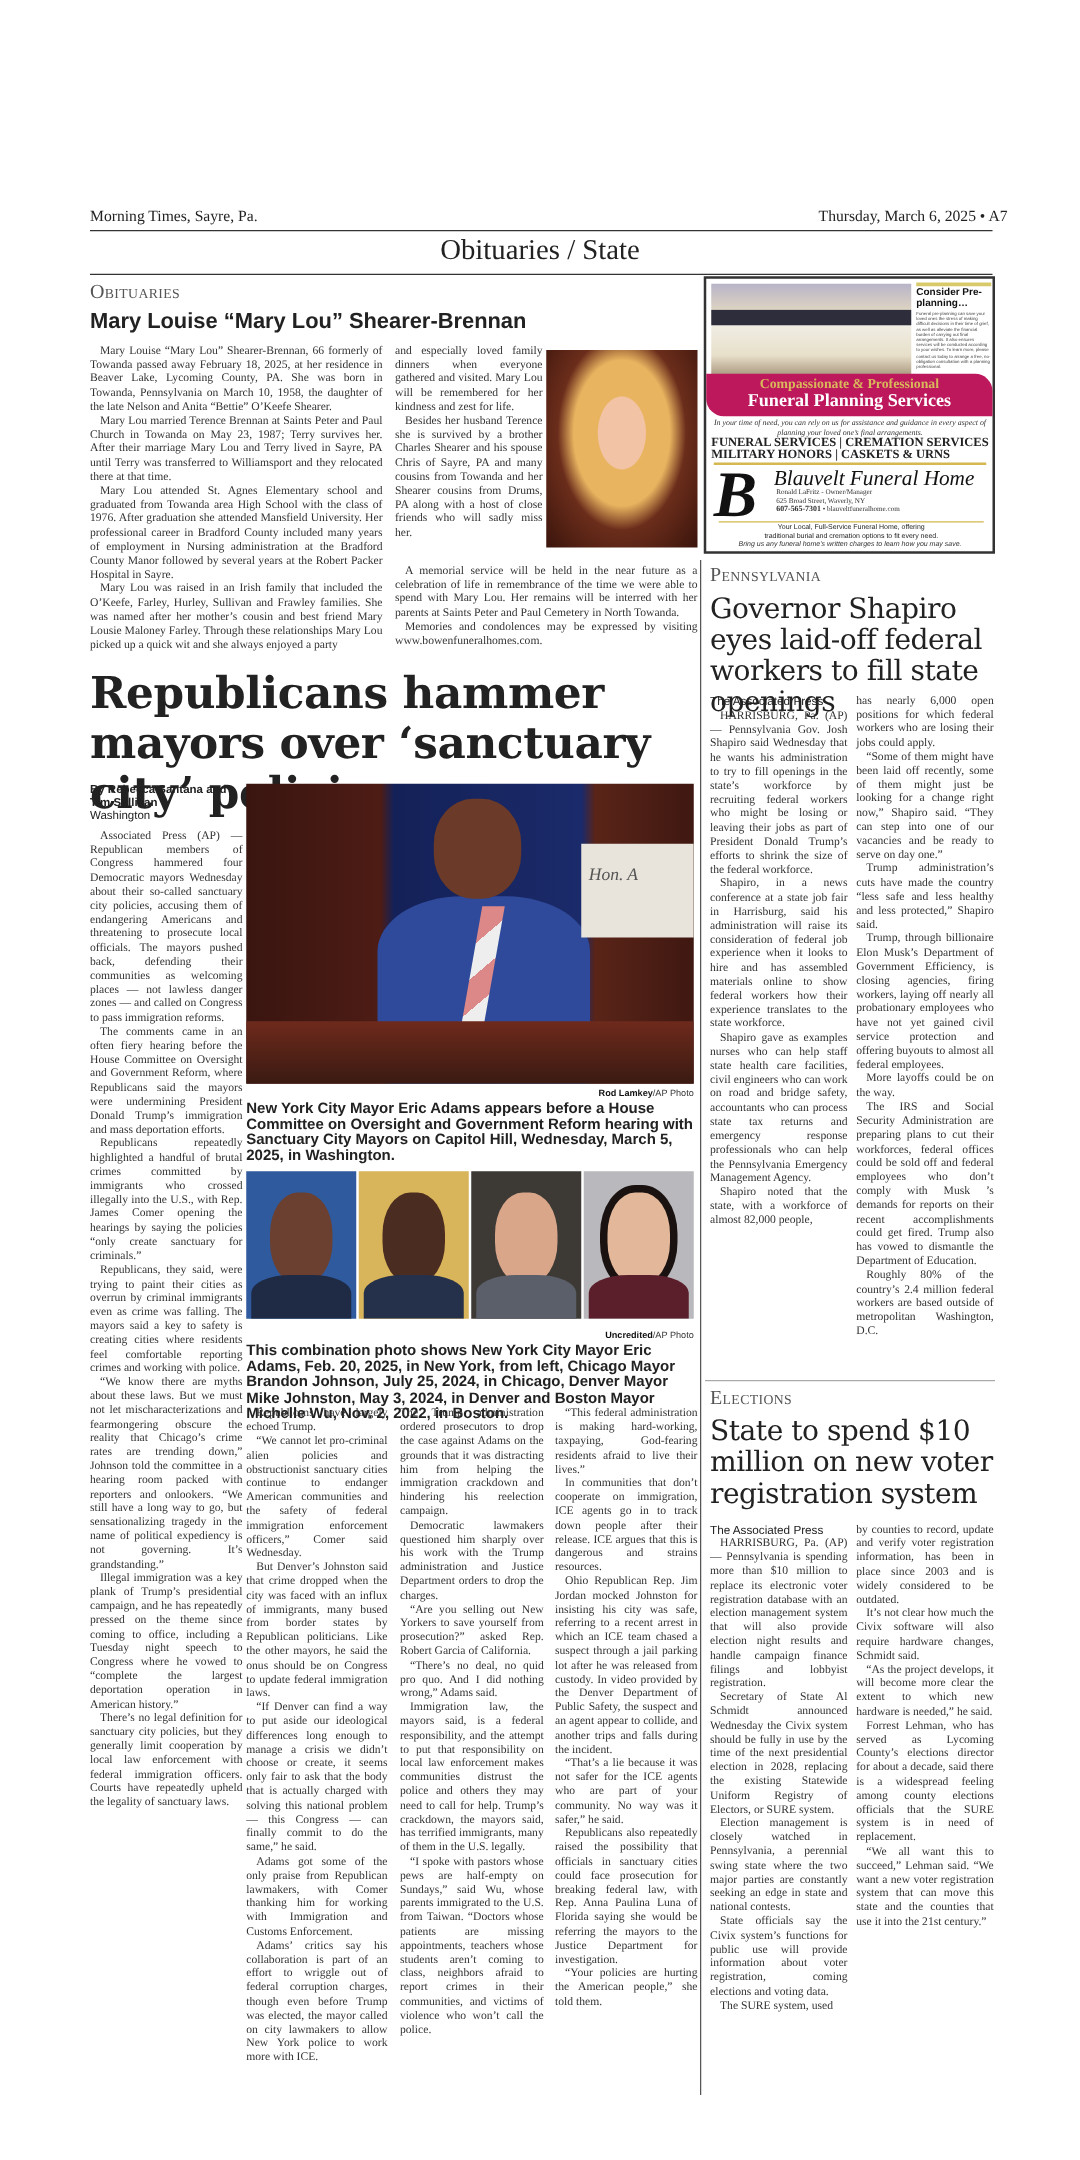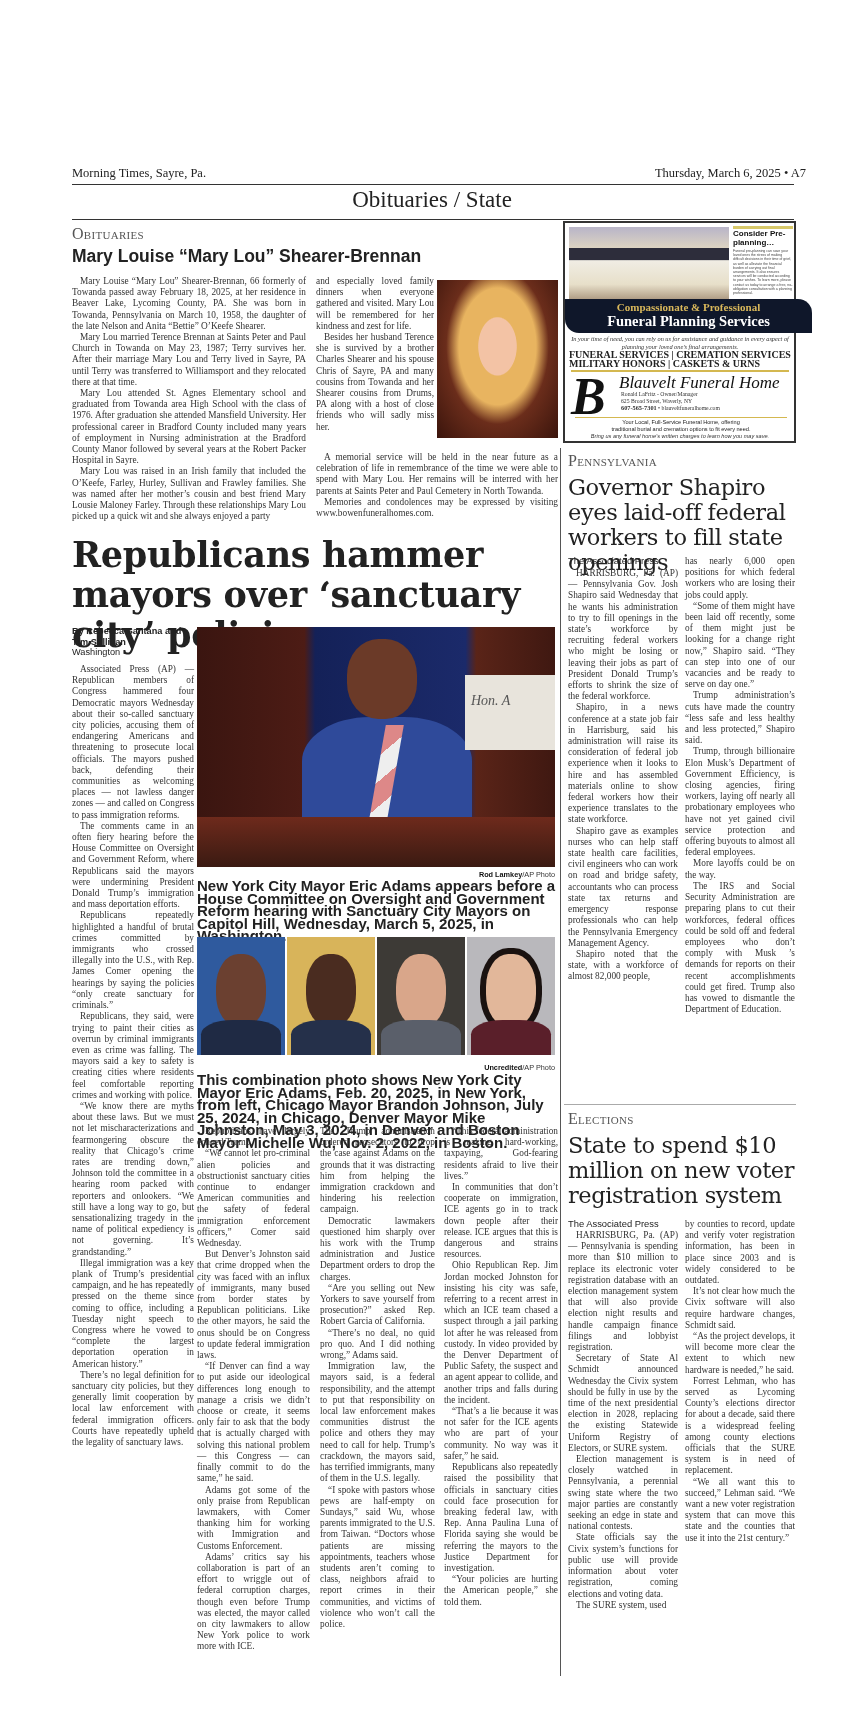--- a/index.html
+++ b/index.html
@@ -18,21 +18,21 @@
 .obit-col1{left:72px;top:276px;width:234px}
 .obit-col2{left:316px;top:276px;width:118px}
 .obit-col2b{left:316px;top:452px;width:242px}
 .photo-obit{left:437px;top:280px;width:121px;height:158px;background:radial-gradient(ellipse at 50% 42%,#f3c3a5 0 22%,#e8b460 23% 45%,#6b2d1b 60%,#3a140c 100%)}
 .vline{width:1px;background:#555}
 .ad{left:563px;top:221px;width:233px;height:222px;border:2px solid #333;background:#fff}
 .ad-photo{left:4px;top:4px;width:160px;height:82px;background:linear-gradient(180deg,#b8b4c8 0%,#dcd3c2 25%,#2d2d3b 26%,#2d2d3b 40%,#f0ede4 41%,#e7dfc9 70%,#8a7158 100%)}
 .ad-consider{left:168px;top:3px;width:60px;height:82px;border-top:3px solid #d8c96a;font-family:"Liberation Sans",sans-serif}
 .ad-consider .t{font-size:8px;font-weight:bold;line-height:9px;color:#111}
 .ad-consider .s{font-size:3.5px;line-height:4.2px;color:#444;margin-top:2px}
-.ad-banner{left:0;top:76px;width:247px;height:34px;background:#0f172a;color:#fff;text-align:center;border-radius:0 14px 0 14px}
+.ad-banner{left:0;top:76px;width:229px;height:34px;background:#be185d;color:#fff;text-align:center;border-radius:0 14px 0 14px}
 .ad-b1{font-size:11px;color:#d9b85b;font-weight:bold;margin-top:2px;font-family:"Liberation Serif",serif}
 .ad-b2{font-size:14.5px;font-weight:bold;color:#fff;line-height:16px;font-family:"Liberation Serif",serif}
 .ad-tag{left:4px;top:112px;width:222px;text-align:center;font-style:italic;font-size:6.3px;line-height:7.5px;color:#333}
 .ad-svc{left:4px;top:128px;width:222px;font-size:10px;font-weight:bold;line-height:8.5px;color:#222}
 .ad-gold{left:6px;top:147px;width:218px;height:2px;background:#d4b850}
 .ad-B{left:6px;top:148px;font-size:52px;font-family:"Liberation Serif",serif;font-weight:bold;font-style:italic;line-height:52px;color:#111}
 .ad-fh{left:54px;top:150px;font-size:17px;font-style:italic;font-family:"Liberation Serif",serif;color:#111}
 .ad-info{left:56px;top:168px;font-size:5.7px;line-height:6.8px;color:#333}
 .ad-info b{font-size:6.3px}
 .ad-local{left:10px;top:194px;width:212px;text-align:center;font-family:"Liberation Sans",sans-serif;font-size:5.6px;line-height:6.8px;color:#222;border-top:1px solid #d4b850;padding-top:1px}
@@ -43,21 +43,21 @@
 .rep-col1{left:72px;top:664px;width:122px}
 .photo-main{left:197px;top:627px;width:358px;height:240px;overflow:hidden;background:linear-gradient(90deg,#3a1510 0%,#4d1c15 30%,#142158 33%,#1b2a6a 75%,#5a2418 78%,#3f1811 100%)}
 .pm-face{left:150px;top:12px;width:70px;height:80px;border-radius:45%;background:#6b3a28}
 .pm-suit{left:105px;top:90px;width:170px;height:110px;border-radius:40% 40% 0 0;background:#2f4a9a}
 .pm-tie{left:180px;top:98px;width:18px;height:100px;background:linear-gradient(135deg,#d88 0 25%,#eee 25% 50%,#d88 50% 75%,#eee 75%);transform:skewX(-10deg)}
 .pm-desk{left:0;top:190px;width:358px;height:50px;background:linear-gradient(180deg,#6e2a1c,#3a1a12)}
 .pm-sign{left:268px;top:48px;width:90px;height:75px;background:#e8e4dc}
 .pm-sign span{display:block;font-style:italic;font-size:14px;color:#555;padding:18px 0 0 6px}
 .credit{font-family:"Liberation Sans",sans-serif;font-size:7.3px;color:#333;text-align:right}
 .credit b{color:#111}
-.caption{font-family:"Liberation Sans",sans-serif;font-size:15px;line-height:12.5px;font-weight:bold;color:#222}
+.caption{font-family:"Liberation Sans",sans-serif;font-size:12px;line-height:12.5px;font-weight:bold;color:#222}
 .credit1{left:197px;top:870px;width:358px}
 .caption1{left:197px;top:880px;width:362px}
 .photo-combo{left:197px;top:937px;width:358px;height:118px;display:flex;gap:2px}
 .pc{flex:1;position:relative;overflow:hidden}
 .pc .face{position:absolute;left:22%;top:14%;width:56%;height:62%;border-radius:45%}
 .pc .shirt{position:absolute;left:5%;bottom:0;width:90%;height:30%;border-radius:40% 40% 0 0}
 .credit2{left:197px;top:1063px;width:358px}
 .caption2{left:197px;top:1074px;width:362px}
 .rep-col2{left:197px;top:1126px;width:113px}
 .rep-col3{left:320px;top:1126px;width:115px}
@@ -216,20 +216,21 @@
   <p>Shapiro gave as examples nurses who can help staff state health care facilities, civil engineers who can work on road and bridge safety, accountants who can process state tax returns and emergency response professionals who can help the Pennsylvania Emergency Management Agency.</p>
   <p>Shapiro noted that the state, with a workforce of almost 82,000 people,</p>
 </div>
 <div class="abs body pa-col2">
   <p style="text-indent:0">has nearly 6,000 open positions for which federal workers who are losing their jobs could apply.</p>
   <p>“Some of them might have been laid off recently, some of them might just be looking for a change right now,” Shapiro said. “They can step into one of our vacancies and be ready to serve on day one.”</p>
   <p>Trump administration’s cuts have made the country “less safe and less healthy and less protected,” Shapiro said.</p>
   <p>Trump, through billionaire Elon Musk’s Department of Government Efficiency, is closing agencies, firing workers, laying off nearly all probationary employees who have not yet gained civil service protection and offering buyouts to almost all federal employees.</p>
   <p>More layoffs could be on the way.</p>
   <p>The IRS and Social Security Administration are preparing plans to cut their workforces, federal offices could be sold off and federal employees who don’t comply with Musk ’s demands for reports on their recent accomplishments could get fired. Trump also has vowed to dismantle the Department of Education.</p>
+  <p>Roughly 80% of the country’s 2.4 million federal workers are based outside of metropolitan Washington, D.C.</p>
 </div>
 
 <div class="abs hr-el"></div>
 <div class="abs kicker el-kicker">Elections</div>
 <div class="abs el-head">State to spend $10 million on new voter registration system</div>
 <div class="abs ap el-ap">The Associated Press</div>
 <div class="abs body el-col1">
   <p>HARRISBURG, Pa. (AP) — Pennsylvania is spending more than $10 million to replace its electronic voter registration database with an election management system that will also provide election night results and handle campaign finance filings and lobbyist registration.</p>
   <p>Secretary of State Al Schmidt announced Wednesday the Civix system should be fully in use by the time of the next presidential election in 2028, replacing the existing Statewide Uniform Registry of Electors, or SURE system.</p>
   <p>Election management is closely watched in Pennsylvania, a perennial swing state where the two major parties are constantly seeking an edge in state and national contests.</p>

